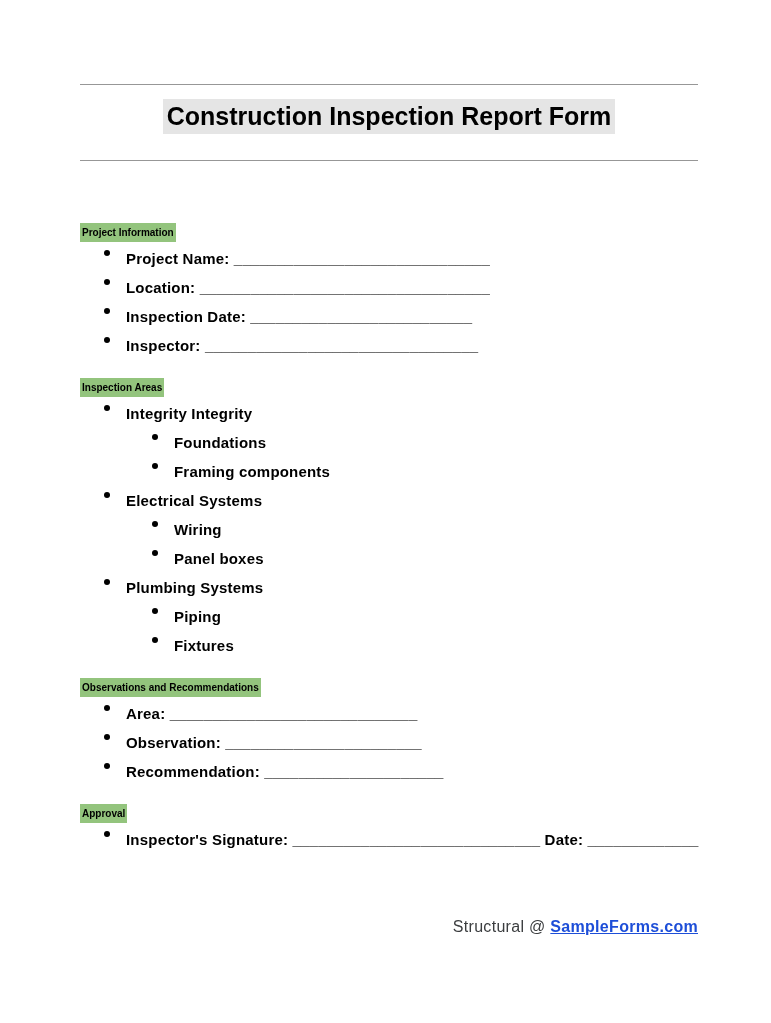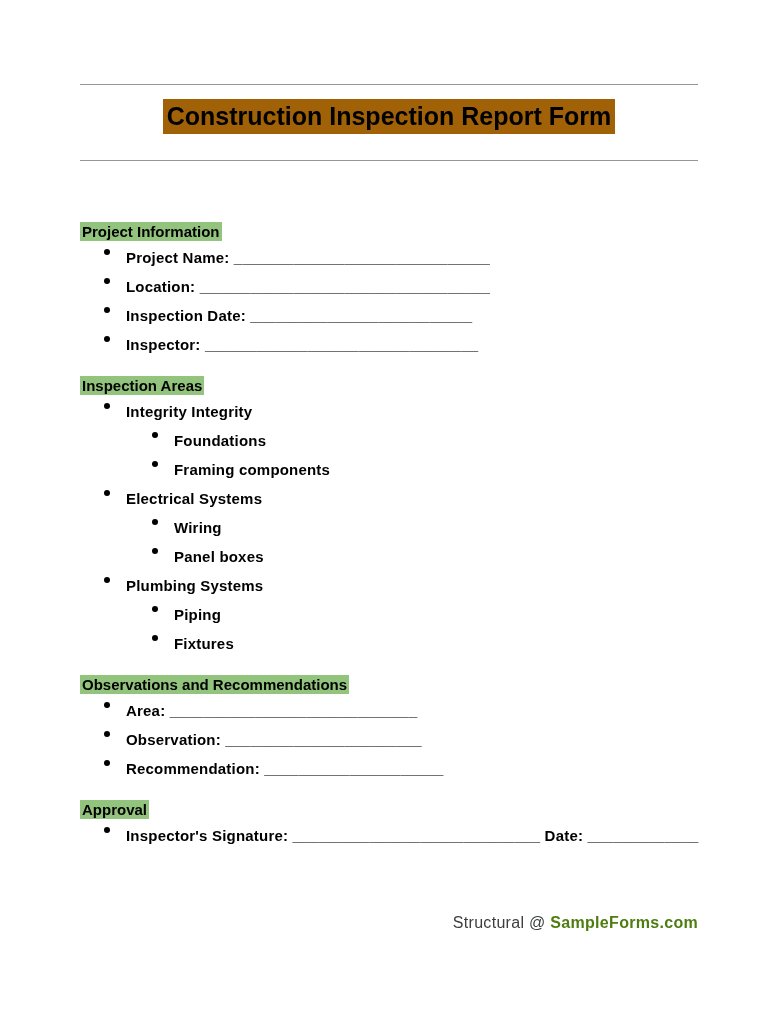--- a/index.html
+++ b/index.html
@@ -10,48 +10,48 @@
   .content { width: 618px; margin-left: 80px; }
 
   .rule { border: 0; border-top: 1px solid #979797; height: 0; width: 100%; }
   .rule-top { margin-top: 84px; }
 
   .title-wrap {
     height: 75px; padding-top: 14px;
     display: flex; justify-content: center; align-items: flex-start;
   }
   .doc-title {
-    display: inline-block; background: #a16207; color: #000;
+    display: inline-block; background: #e5e5e5; color: #000;
     font-size: 25px; font-weight: bold; line-height: 35px;
     padding: 0 4px; white-space: nowrap;
   }
 
   .section-heading { margin-top: 11px; }
   .section-heading.first { margin-top: 61px; }
   .section-heading .hl {
     display: inline-block; background: #93c47d; color: #000;
-    font-size: 15px; font-weight: bold; line-height: 19px; padding: 0 2px;
+    font-size: 10px; font-weight: bold; line-height: 19px; padding: 0 2px;
     white-space: nowrap;
   }
 
   .list { margin-top: 8px; }
   .li { height: 29px; display: flex; }
   .dot {
     width: 6px; height: 6px; border-radius: 50%; background: #000; flex: 0 0 6px;
   }
   .li.lvl1 .dot { margin-left: 24px; margin-right: 16px; }
   .li.lvl2 .dot { margin-left: 72px; margin-right: 16px; }
   .li-text { font-size: 15px; font-weight: bold; white-space: nowrap; letter-spacing: 0.2px; }
 
   .footer {
     margin-top: 58px; text-align: right; font-size: 16px; color: #3b3d3f;
     letter-spacing: 0.3px;
   }
   .footer .link {
-    color: #4d7c0f; font-weight: bold; cursor: pointer;
+    color: #1d4ed8; font-weight: bold; text-decoration: underline; cursor: pointer;
   }
 </style>
 </head>
 <body>
 
 <div class="page">
   <div class="content">
 
     <hr class="rule rule-top">
 

